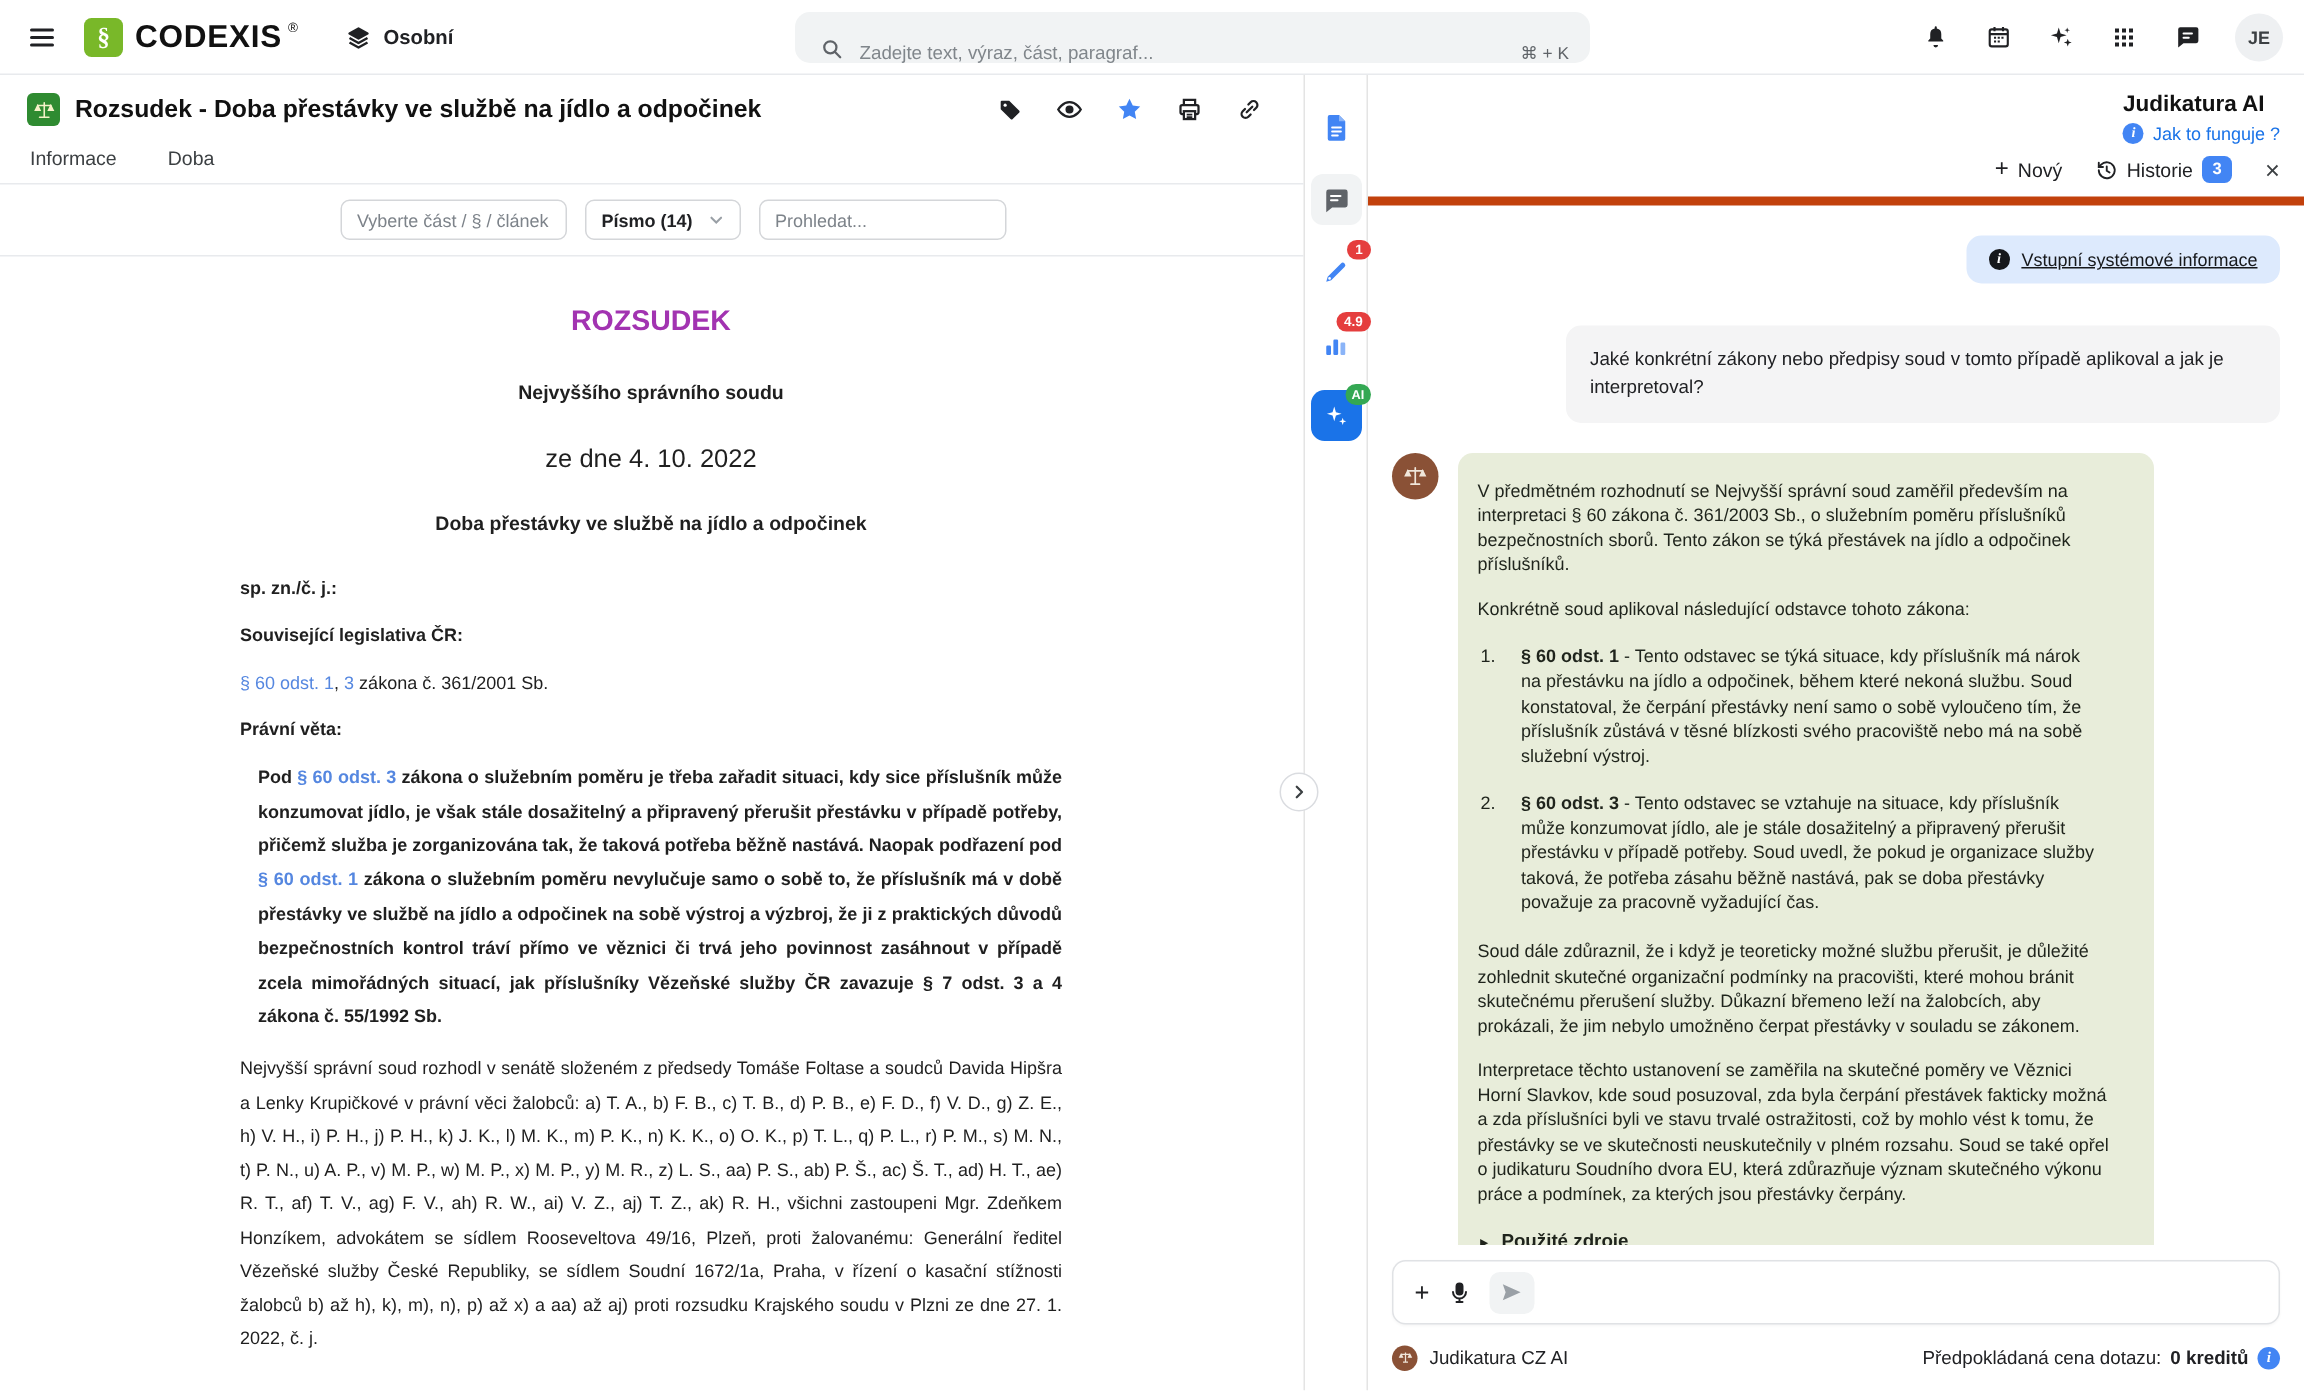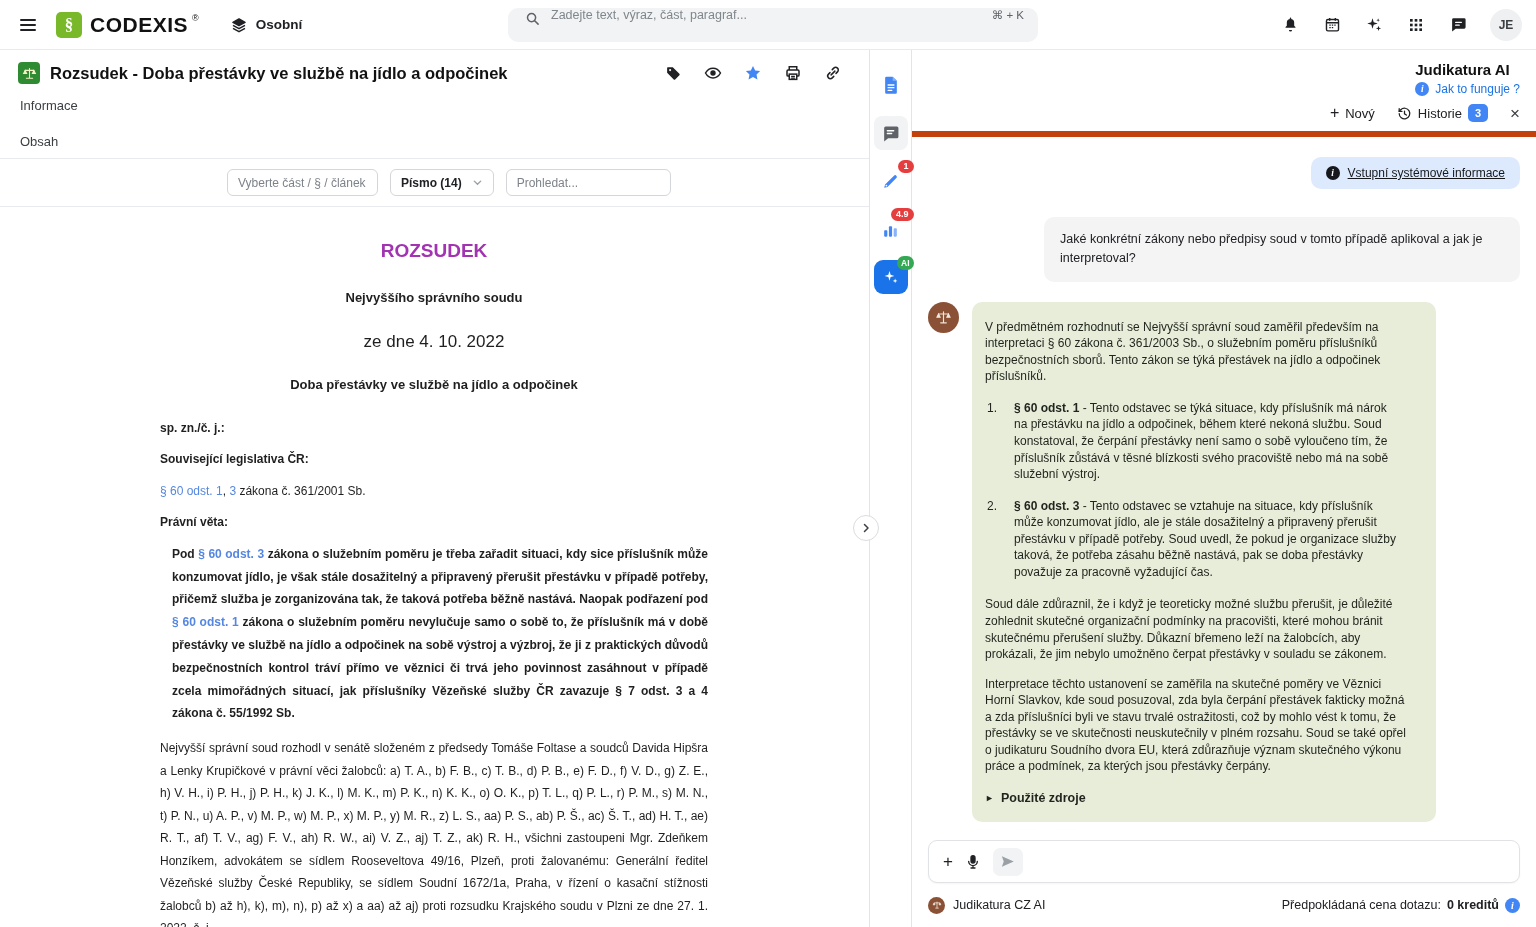--- a/index.html
+++ b/index.html
@@ -10,22 +10,22 @@
   .topbar { height:50px; display:flex; align-items:center; padding:0 14px; background:#fff;
             border-bottom:1px solid #e8eaed; position:relative; z-index:5; }
   .hamburger { width:30px; height:30px; display:flex; flex-direction:column; justify-content:center; gap:3px; cursor:pointer; margin-right:12px; }
   .hamburger span { display:block; width:16px; height:2px; background:#202124; border-radius:1px; margin-left:6px; }
   .brand { display:flex; align-items:center; gap:8px; margin-right:26px; cursor:pointer; }
   .brand .sq { width:26px; height:26px; background:#79b829; border-radius:5px; color:#fff; font-weight:bold;
                display:flex; align-items:center; justify-content:center; font-size:17px; font-family:"Liberation Serif",serif; }
   .brand .nm { font-size:21px; font-weight:800; letter-spacing:.5px; color:#111; }
   .brand .reg { font-size:9px; vertical-align:top; position:relative; top:-7px; left:-4px; color:#111; }
   .workspace { display:flex; align-items:center; gap:7px; font-size:13.5px; font-weight:700; color:#202124; cursor:pointer; }
-  .searchwrap { position:absolute; left:508px; top:8px; width:530px; height:34px; background:#f1f3f4; border-radius:10px;
-                display:flex; align-items:flex-start; padding:0 14px; gap:9px; }
+  .searchwrap { position:absolute; left:530px; top:8px; width:530px; height:34px; background:#f1f3f4; border-radius:10px;
+                display:flex; align-items:flex-end; padding:0 14px; gap:9px; }
   .searchwrap input { border:none; outline:none; background:transparent; flex:1; font-size:12.5px; color:#202124;
                       font-family:"Liberation Sans",sans-serif; }
   .searchwrap input::placeholder { color:#80868b; }
   .shortcut { font-size:11.5px; color:#5f6368; white-space:nowrap; }
   .top-actions { margin-left:auto; display:flex; align-items:center; gap:22px; }
   .tico { width:20px; height:20px; display:flex; align-items:center; justify-content:center; cursor:pointer; color:#202124; }
   .avatar-je { width:32px; height:32px; border-radius:50%; background:#eef0f2; color:#3c4043; font-size:12px; font-weight:700;
                display:flex; align-items:center; justify-content:center; cursor:pointer; }
 
   
@@ -34,21 +34,21 @@
   .strip { width:41px; display:flex; flex-direction:column; align-items:center; padding-top:18px; gap:14px; background:#fff; }
   .ai-panel { flex:1; border-left:1px solid #e4e4e4; display:flex; flex-direction:column; background:#fff; }
 
   
   .doc-head { padding:12px 18px 0 18px; }
   .doc-title-row { display:flex; align-items:center; gap:10px; }
   .doc-badge { width:22px; height:22px; border-radius:4px; background:#2f8b31; display:flex; align-items:center; justify-content:center; flex:none; }
   .doc-title { font-size:16.5px; font-weight:700; color:#111; flex:1; white-space:nowrap; overflow:hidden; }
   .doc-actions { display:flex; align-items:center; gap:20px; padding-right:8px; }
   .doc-actions .tico { color:#202124; }
-  .doc-tabs { display:flex; gap:12px; margin-top:14px; padding-left:2px;flex-direction:column; }
+  .doc-tabs { display:flex; gap:34px; margin-top:14px; padding-left:2px; }
   .doc-tab { font-size:13px; color:#3c4043; padding-bottom:9px; cursor:pointer; }
   .doc-toolbar { border-top:1px solid #e8eaed; border-bottom:1px solid #e8eaed; padding:10px 0 10px 215px; display:flex; gap:12px; align-items:center; }
   .tb-input { height:27px; border:1px solid #d4d6d9; border-radius:6px; font-size:12px; color:#202124; padding:0 10px;
               font-family:"Liberation Sans",sans-serif; outline:none; }
   .tb-input::placeholder { color:#7d838a; }
   .tb-select { height:27px; border:1px solid #d4d6d9; border-radius:6px; font-size:12px; font-weight:700; color:#202124;
                background:#fff; display:flex; align-items:center; gap:10px; padding:0 10px; cursor:pointer; }
 
   
   .doc-body { flex:1; overflow:hidden; padding-top:26px; }
@@ -250,21 +250,21 @@
             <svg width="18" height="18" viewBox="0 0 24 24" fill="none" stroke="#202124" stroke-width="2" stroke-linecap="round">
                 <path d="M9.5 14.5l5-5"></path>
                 <path d="M11 7.5l2-2a3.5 3.5 0 0 1 5 5l-2 2"></path>
                 <path d="M13 16.5l-2 2a3.5 3.5 0 0 1-5-5l2-2"></path>
               </svg>
           </span>
         </div>
       </div>
       <nav class="doc-tabs">
         <span class="doc-tab">Informace</span>
-        <span class="doc-tab">Obsah</span>
+        <span class="doc-tab">Doba</span>
       </nav>
     </div>
 
     <div class="doc-toolbar">
       <input class="tb-input" style="width: 151px; margin-left: 12px;" placeholder="Vyberte část / § / článek">
       <div class="tb-select">
         <span>Písmo (14)</span>
         <span>
           <svg width="11" height="11" viewBox="0 0 24 24" fill="none" stroke="#9aa0a6" stroke-width="3" stroke-linecap="round">
               <path d="M5 9l7 7 7-7"></path>
@@ -395,20 +395,21 @@
           <span>
             <svg width="17" height="17" viewBox="0 0 24 24" fill="none" stroke="#f0e6da" stroke-width="1.6" stroke-linecap="round">
                 <path d="M12 4v15M8 19.5h8M5 7h14"></path>
                 <path d="M5 7l-2.2 4.5h4.4z" fill="#f0e6da"></path>
                 <path d="M19 7l-2.2 4.5h4.4z" fill="#f0e6da"></path>
               </svg>
           </span>
         </div>
         <div class="a-bubble">
           <p>V předmětném rozhodnutí se Nejvyšší správní soud zaměřil především na interpretaci § 60 zákona č. 361/2003 Sb., o služebním poměru příslušníků bezpečnostních sborů. Tento zákon se týká přestávek na jídlo a odpočinek příslušníků.</p>
+          <p>Konkrétně soud aplikoval následující odstavce tohoto zákona:</p>
           <div class="ai-li">
             <span class="num">1.</span>
             <span class="li-body"><b>§ 60 odst. 1</b><span> - Tento odstavec se týká situace, kdy příslušník má nárok na přestávku na jídlo a odpočinek, během které nekoná službu. Soud konstatoval, že čerpání přestávky není samo o sobě vyloučeno tím, že příslušník zůstává v těsné blízkosti svého pracoviště nebo má na sobě služební výstroj.</span></span>
           </div>
           <div class="ai-li" style="margin-bottom:16px">
             <span class="num">2.</span>
             <span class="li-body"><b>§ 60 odst. 3</b><span> - Tento odstavec se vztahuje na situace, kdy příslušník může konzumovat jídlo, ale je stále dosažitelný a připravený přerušit přestávku v případě potřeby. Soud uvedl, že pokud je organizace služby taková, že potřeba zásahu běžně nastává, pak se doba přestávky považuje za pracovně vyžadující čas.</span></span>
           </div>
           <p>Soud dále zdůraznil, že i když je teoreticky možné službu přerušit, je důležité zohlednit skutečné organizační podmínky na pracovišti, které mohou bránit skutečnému přerušení služby. Důkazní břemeno leží na žalobcích, aby prokázali, že jim nebylo umožněno čerpat přestávky v souladu se zákonem.</p>
           <p>Interpretace těchto ustanovení se zaměřila na skutečné poměry ve Věznici Horní Slavkov, kde soud posuzoval, zda byla čerpání přestávek fakticky možná a zda příslušníci byli ve stavu trvalé ostražitosti, což by mohlo vést k tomu, že přestávky se ve skutečnosti neuskutečnily v plném rozsahu. Soud se také opřel o judikaturu Soudního dvora EU, která zdůrazňuje význam skutečného výkonu práce a podmínek, za kterých jsou přestávky čerpány.</p>

